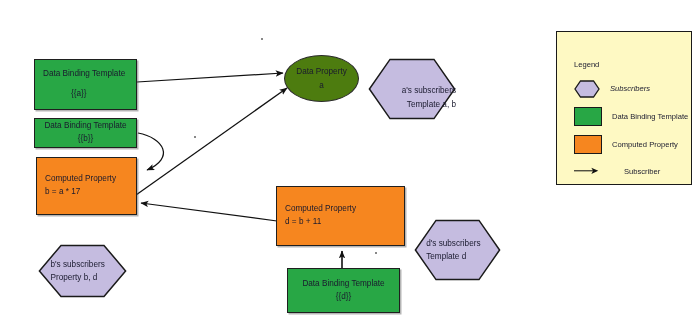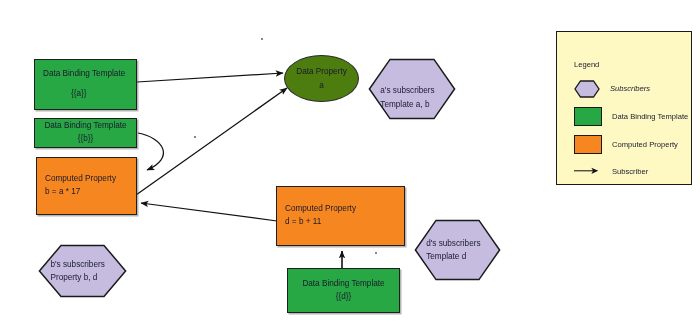--- a/index.html
+++ b/index.html
@@ -170,21 +170,21 @@
 <div class="node box green centered" style="left:287px;top:268px;width:113px;height:45px;">
   <div class="ln">Data Binding Template</div>
   <div class="ln">{{d}}</div>
 </div>
 
 <div class="ellipse" style="left:284px;top:55px;width:73px;height:45px;">
   <div class="ln">Data Property</div>
   <div class="ln">a</div>
 </div>
 
-<div class="hex-wrap" style="left:368px;top:58px;width:88px;height:79px;">
+<div class="hex-wrap" style="left:368px;top:58px;width:88px;height:79px;text-align:right;">
   <svg viewBox="0 0 88 62" xmlns="http://www.w3.org/2000/svg">
     <polygon points="22,1.4 66,1.4 86.6,31 66,60.6 22,60.6 1.4,31" fill="#c5bce0" stroke="#1a1a1a" stroke-width="1.5"></polygon>
   </svg>
   <div class="hex-label">
     <div class="ln">a's subscribers</div>
     <div class="ln">Template a, b</div>
   </div>
 </div>
 
 <div class="hex-wrap" style="left:38px;top:244px;width:89px;height:54px;">
@@ -229,15 +229,15 @@
     <span>Computed Property</span>
   </div>
 
   <div class="legend-row" style="top:131px;">
     <span class="legend-swatch arrow">
       <svg viewBox="0 0 30 18" xmlns="http://www.w3.org/2000/svg">
         <line x1="0" y1="9" x2="22" y2="9" stroke="#111111" stroke-width="1.2"></line>
         <path d="M20,5.4 L28,9 L20,12.6 L22,9 Z" fill="#111111"></path>
       </svg>
     </span>
-    <span style="margin-left:2px;">Subscriber</span>
+    <span style="margin-left:14px;">Subscriber</span>
   </div>
 </div>
 
 </body></html>

